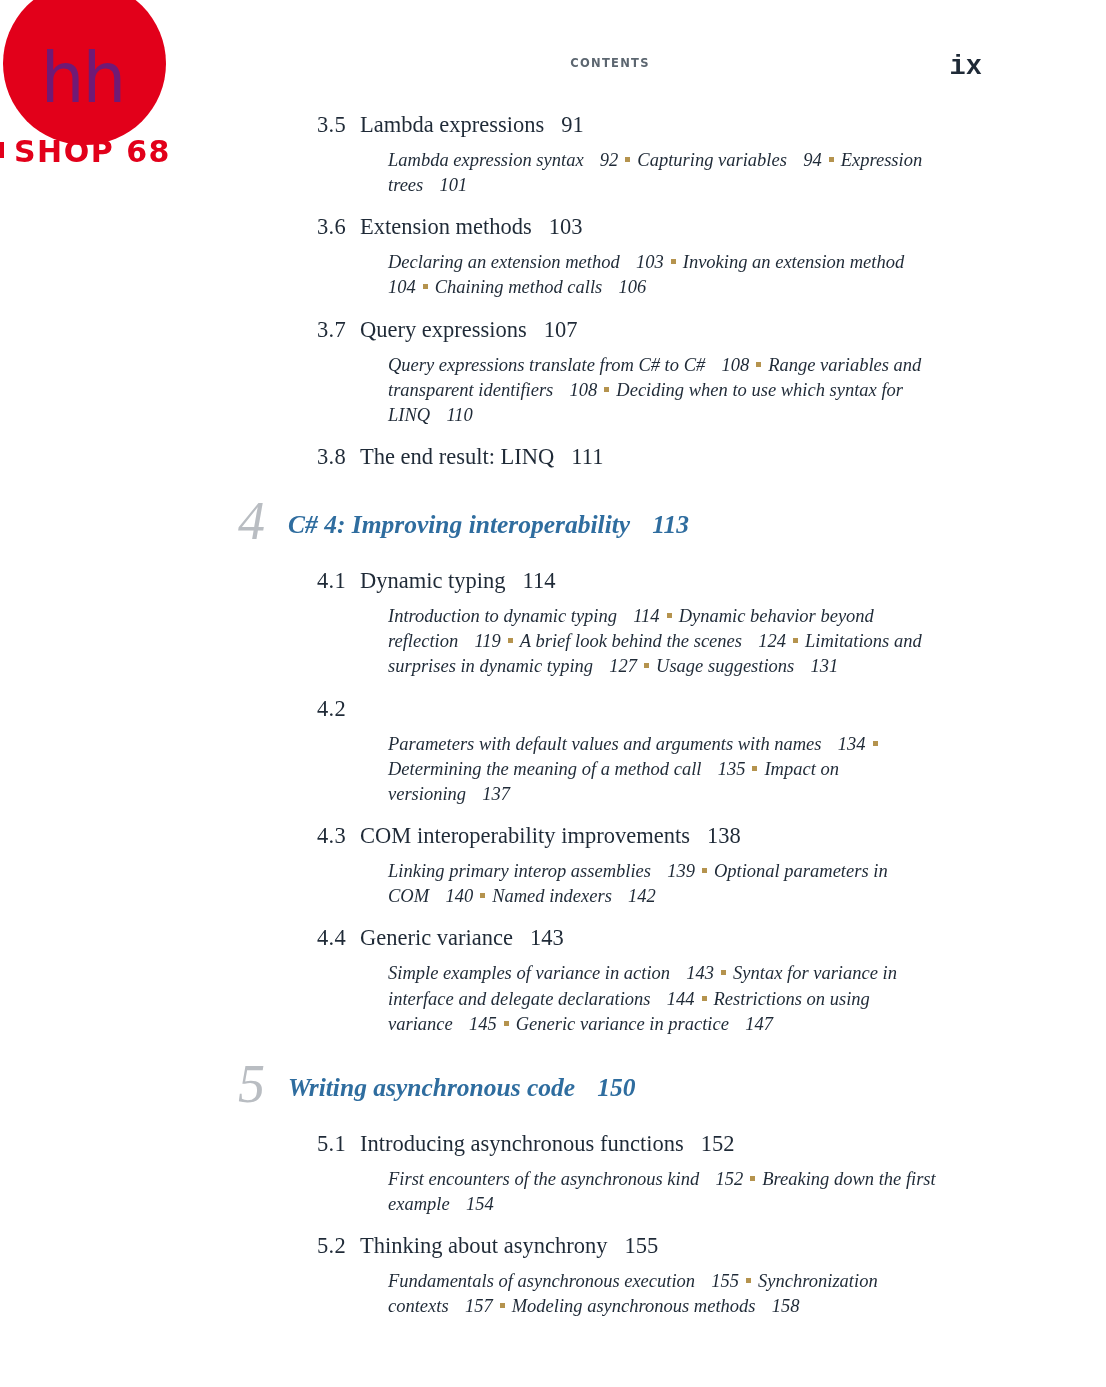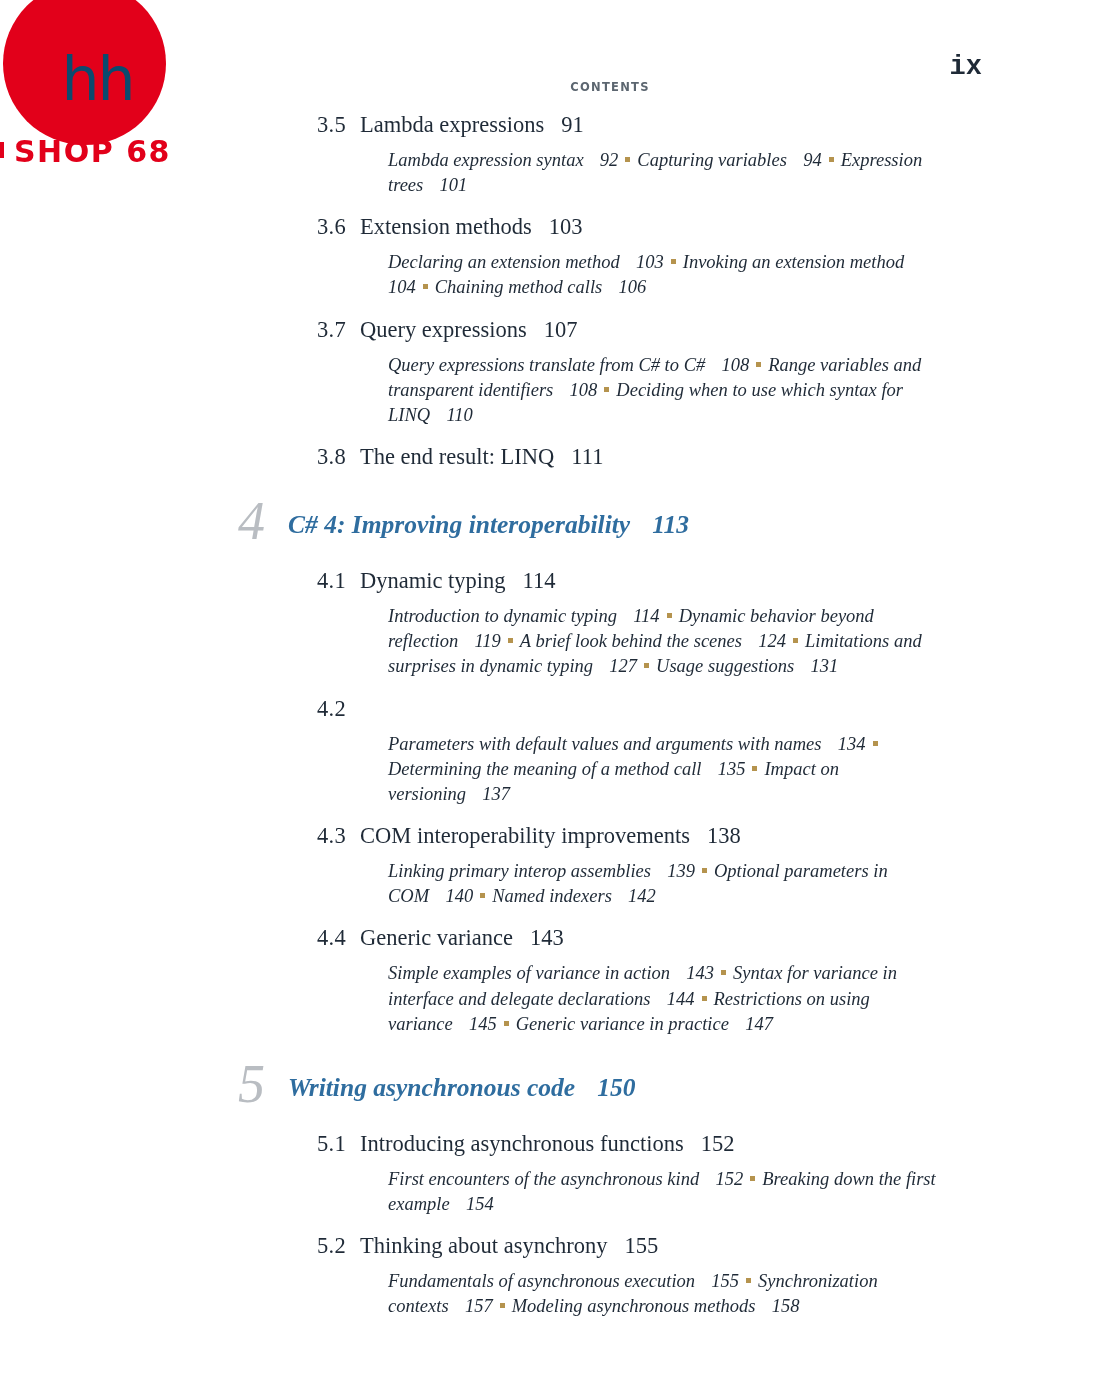--- a/index.html
+++ b/index.html
@@ -25,30 +25,30 @@
     position: absolute;
     left: 3px;
     top: -18px;
     width: 163px;
     height: 163px;
     border-radius: 50%;
     background: #e2001a;
   }
   .logo-hh {
     position: absolute;
-    left: 16px;
+    left: 1px;
     top: 0;
     width: 163px;
     height: 163px;
     display: flex;
     align-items: center;
     justify-content: center;
-    color: #0c4a6e;
+    color: #701a75;
     font-family: "DejaVu Sans", "Liberation Sans", sans-serif;
-    font-size: 60px;
+    font-size: 69px;
     font-weight: 400;
     letter-spacing: -2px;
     line-height: 1;
     padding-bottom: 6px;
   }
   .logo-shop {
     position: absolute;
     left: 14px;
     top: 134px;
     color: #e2001a;
@@ -79,21 +79,20 @@
     position: absolute;
     left: 0;
     top: 0;
     width: 640px;
     text-align: center;
     font-family: "DejaVu Sans", "Liberation Sans", sans-serif;
     font-size: 11.5px;
     font-weight: 700;
     letter-spacing: 1.3px;
     color: #5c6670;
-    margin-top: 24px;
   }
   .rh-folio {
     position: absolute;
     right: 8px;
     top: -4px;
     font-family: Liberation Mono, monospace;
     font-size: 27px;
     font-weight: 700;
     color: #1f2a37;
   }

